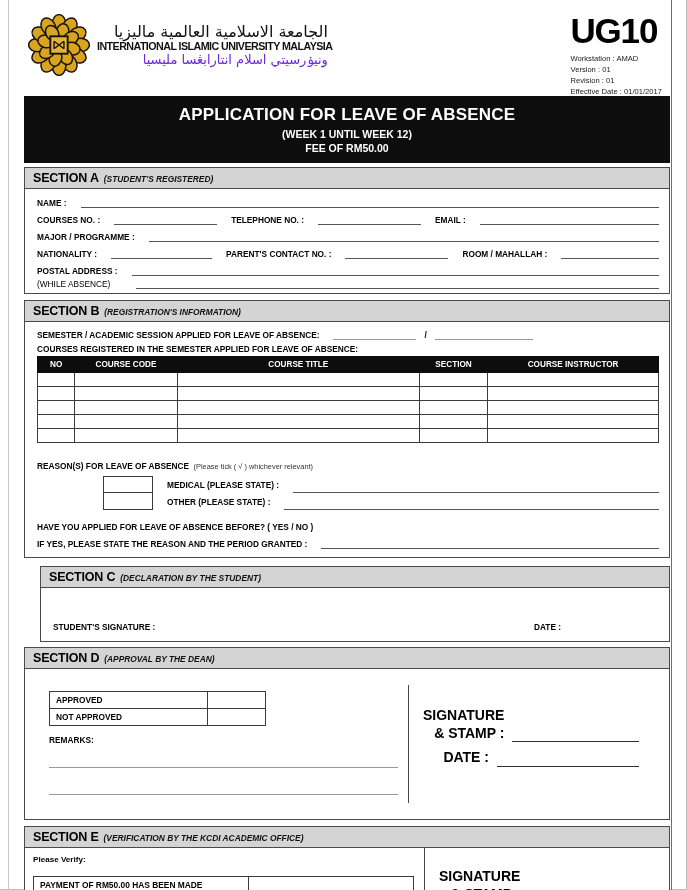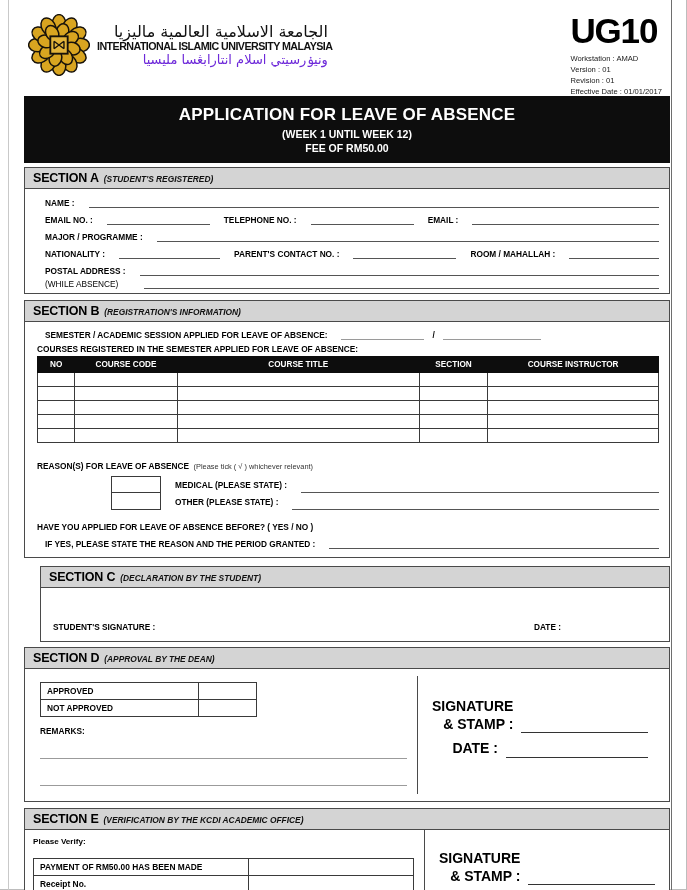--- a/index.html
+++ b/index.html
@@ -105,21 +105,21 @@
     border: 1px solid #4a4a4a;
     border-top: none;
     background: #fff;
     padding: 8px 10px 8px 12px;
   }
 
   .lbl { font-size: 8.3px; font-weight: 700; color: #000; white-space: nowrap; }
   .lbl-sm { font-size: 8.1px; font-weight: 700; color: #000; white-space: nowrap; }
   .note { font-size: 7.4px; font-weight: 400; color: #333; }
 
-  .row { display: flex; align-items: flex-end; margin-bottom: 6px; margin-left: 8px; }
+  .row { display: flex; align-items: flex-end; margin-bottom: 6px; }
   .rule { border-bottom: 1px solid #555; height: 11px; flex: 1 1 auto; }
   .gap { width: 14px; flex: 0 0 14px; }
 
   
   table.courses { width: 100%; border-collapse: collapse; margin-top: 2px; }
   table.courses th {
     background: #0d0d0d;
     color: #fff;
     font-size: 8.2px;
     font-weight: 700;
@@ -262,21 +262,21 @@
     </div>
     <div class="sec-body" style="padding-bottom:4px;">
 
       <div class="row">
         <span class="lbl">NAME :</span>
         <span class="gap"></span>
         <span class="rule"></span>
       </div>
 
       <div class="row">
-        <span class="lbl">EMAIL NO. :</span>
+        <span class="lbl">COURSES NO. :</span>
         <span class="gap"></span>
         <span class="rule" style="flex:0 0 103px;"></span>
         <span class="gap"></span>
         <span class="lbl">TELEPHONE NO. :</span>
         <span class="gap"></span>
         <span class="rule" style="flex:0 0 103px;"></span>
         <span class="gap"></span>
         <span class="lbl">EMAIL :</span>
         <span class="gap"></span>
         <span class="rule"></span>
@@ -434,21 +434,21 @@
         <span style="flex:0 0 96px;"></span>
       </div>
     </div>
   </div>
 
   <div class="section" style="margin-top:5px;">
     <div class="sec-head">
       <span class="sec-name">SECTION D</span>
       <span class="sec-sub">(APPROVAL BY THE DEAN)</span>
     </div>
-    <div class="sec-body split" style="padding:7px;justify-content:center;">
+    <div class="sec-body split" style="padding:16px;justify-content:center;">
       <div class="split-left">
         <table class="approve">
           <tbody>
               <tr>
             <td class="ap-label">APPROVED</td>
             <td class="ap-box"></td>
           </tr>
           <tr>
             <td class="ap-label">NOT APPROVED</td>
             <td class="ap-box"></td>

